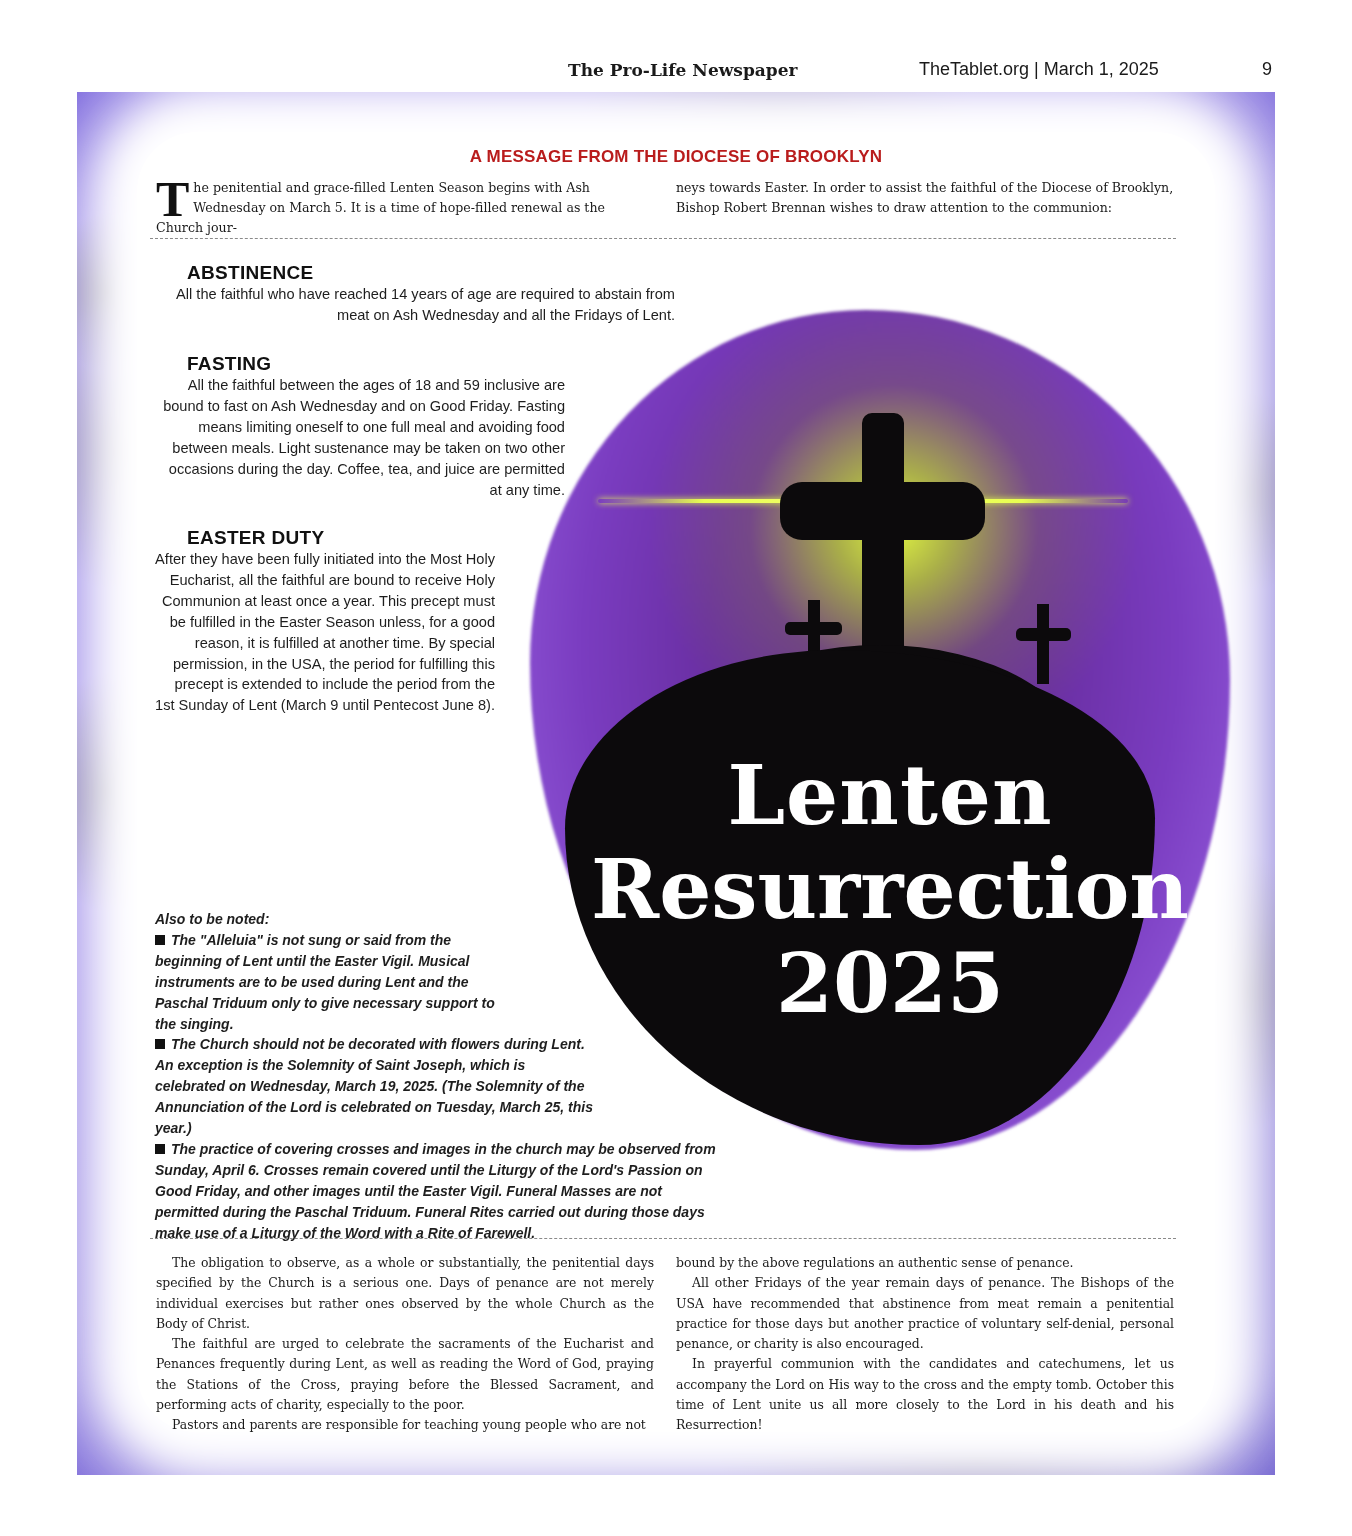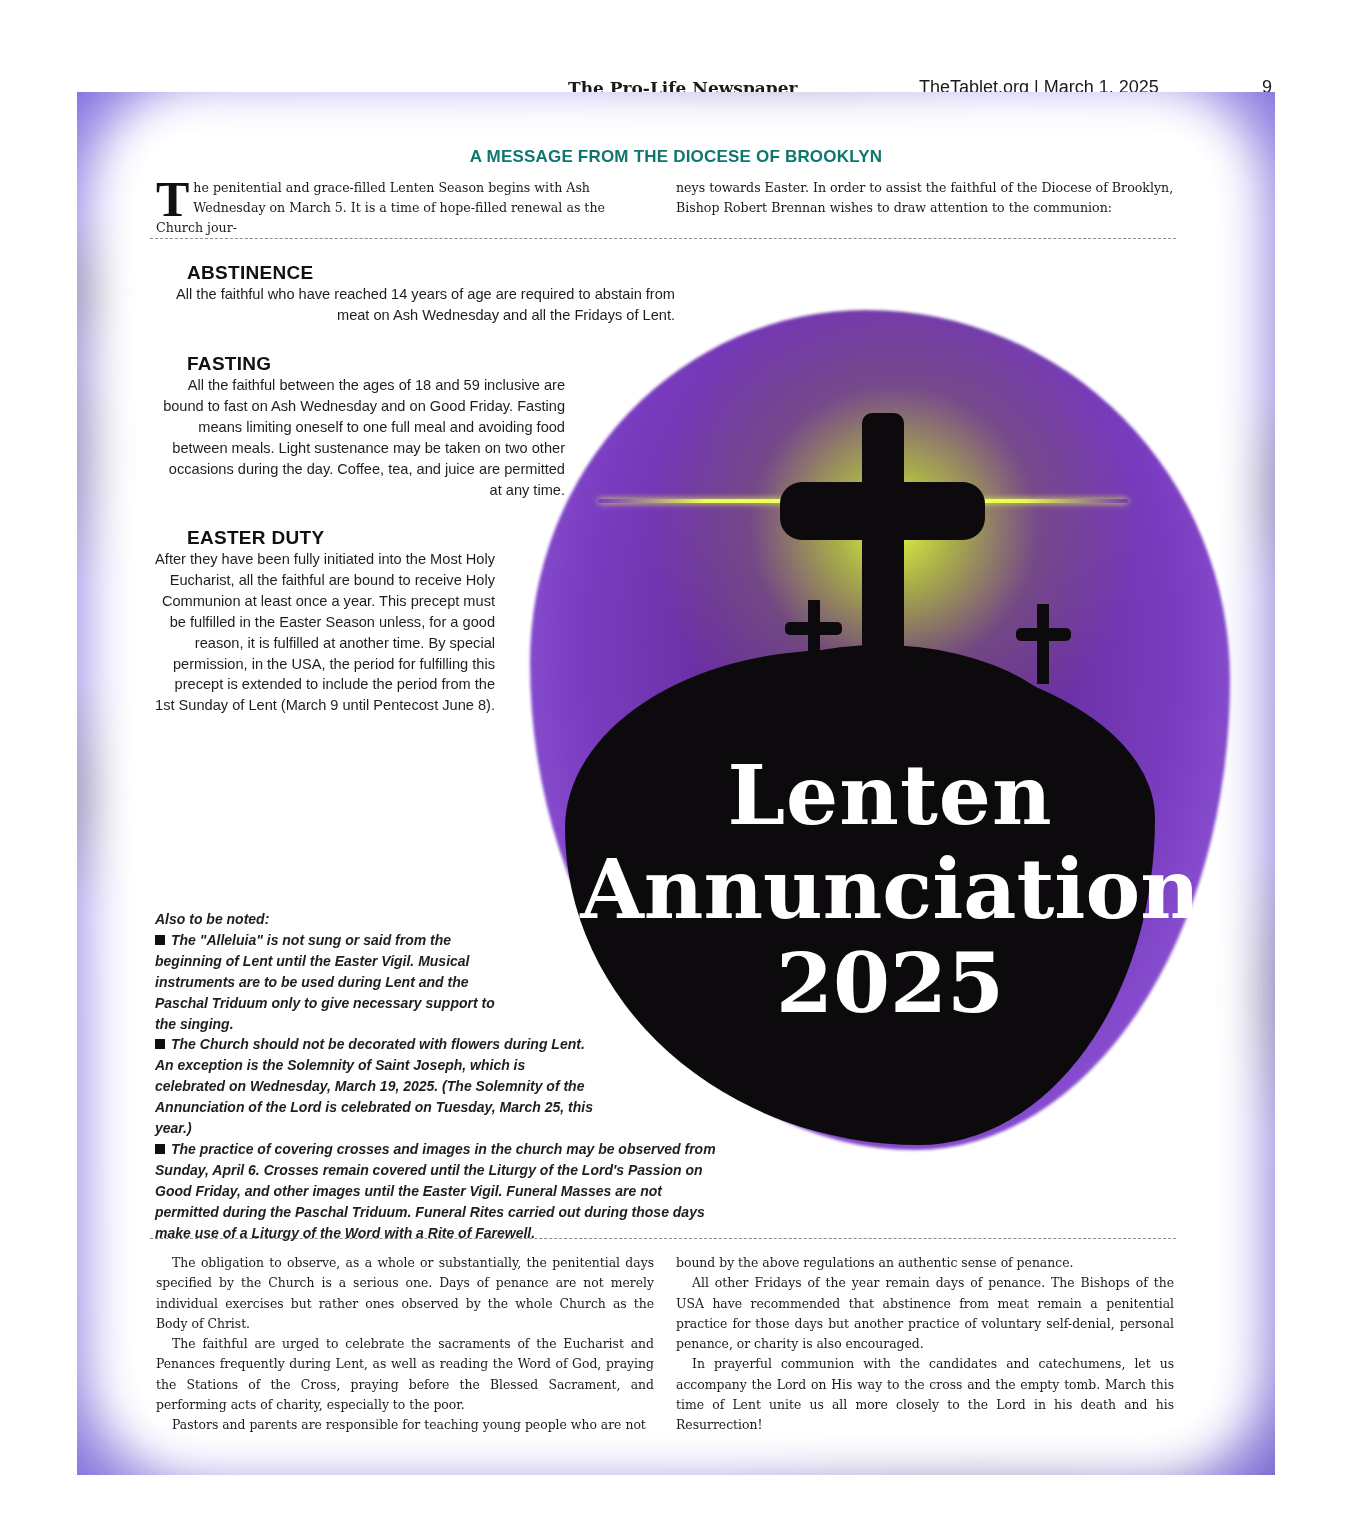--- a/index.html
+++ b/index.html
@@ -1,20 +1,20 @@
 <!DOCTYPE html>
 <html><head>
 <meta charset="utf-8">
 <style>
   * { box-sizing: border-box; margin: 0; padding: 0; }
   html, body { width: 1352px; height: 1536px; background: #ffffff; overflow: hidden; }
   body { position: relative; font-family: "Liberation Sans", sans-serif; color: #1a1a1a; }
 
   
-  .running-head { position: absolute; top: 74px; left: 0; width: 1352px; height: 30px; }
+  .running-head { position: absolute; top: 56px; left: 0; width: 1352px; height: 30px; }
   .rh-paper { position: absolute; left: 568px; top: 4px; font-family: "DejaVu Serif", serif; font-weight: bold; font-size: 17px; color: #1a1a1a; }
   .rh-site { position: absolute; left: 919px; top: 3px; font-family: "Liberation Sans", sans-serif; font-size: 18px; color: #1a1a1a; }
   .rh-page { position: absolute; left: 1262px; top: 3px; font-family: "Liberation Sans", sans-serif; font-size: 18px; color: #1a1a1a; }
 
   
   .frame { position: absolute; left: 77px; top: 92px; width: 1198px; height: 1383px; overflow: hidden;
     background:
       radial-gradient(ellipse 60px 80px at 30px 200px, #2e2650 0%, transparent 100%),
       radial-gradient(ellipse 90px 140px at 40px 360px, #3a3068 0%, transparent 100%),
       radial-gradient(ellipse 70px 120px at 30px 700px, #2f2858 0%, transparent 100%),
@@ -26,21 +26,21 @@
   }
   .frame-inner { position: absolute; left: 60px; top: 40px; width: 1078px; height: 1300px;
     background: #ffffff;
     border-radius: 60px;
     box-shadow: 0 0 40px 30px #ffffff, 0 0 80px 50px rgba(255,255,255,0.85), 0 0 120px 70px rgba(235,228,255,0.6);
   }
 
   
   .content { position: absolute; left: 0; top: 0; width: 1352px; height: 1536px; }
 
-  .kicker { position: absolute; left: 0; width: 1352px; top: 147px; text-align: center; font-family: "Liberation Sans", sans-serif; font-weight: bold; font-size: 17px; letter-spacing: 0.2px; color: #0f766e; }
+  .kicker { position: absolute; left: 0; width: 1352px; top: 147px; text-align: center; font-family: "Liberation Sans", sans-serif; font-weight: bold; font-size: 17px; letter-spacing: 0.2px; color: #b91c1c; }
 
   .intro { position: absolute; top: 178px; font-family: "DejaVu Serif", serif; font-size: 12.6px; line-height: 20px; color: #1a1a1a; }
   .intro-left { left: 156px; width: 500px; }
   .intro-right { left: 676px; width: 510px; }
   .drop-cap { float: left; font-family: "Liberation Serif", serif; font-weight: bold; font-size: 50px; line-height: 38px; margin: 2px 4px 0 0; color: #111; }
   .intro-left p { text-indent: 0; }
 
   .rule { position: absolute; left: 150px; width: 1026px; height: 0; border-top: 1.5px dashed #8a8a8a; }
   .rule-top { top: 238px; }
   .rule-bottom { top: 1238px; }
@@ -145,31 +145,31 @@
     <div class="main-cross-v"></div>
     <div class="main-cross-h"></div>
     <div class="small-cross-l-v"></div>
     <div class="small-cross-l-h"></div>
     <div class="small-cross-r-v"></div>
     <div class="small-cross-r-h"></div>
     <div class="ill-hill"></div>
     <div class="ill-blob"></div>
     <div class="ill-title">
       <div class="t1">Lenten</div>
-      <div class="t2">Annunciation</div>
+      <div class="t2">Resurrection</div>
       <div class="t3">2025</div>
     </div>
   </div>
 
   <div class="rule rule-bottom"></div>
 
   <div class="bottom bottom-left">
     <p class="ind">The obligation to observe, as a whole or substantially, the penitential days specified by the Church is a serious one. Days of penance are not merely individual exercises but rather ones observed by the whole Church as the Body of Christ.</p>
     <p class="ind">The faithful are urged to celebrate the sacraments of the Eucharist and Penances frequently during Lent, as well as reading the Word of God, praying the Stations of the Cross, praying before the Blessed Sacrament, and performing acts of charity, especially to the poor.</p>
     <p class="ind">Pastors and parents are responsible for teaching young people who are not</p>
   </div>
   <div class="bottom bottom-right">
     <p>bound by the above regulations an authentic sense of penance.</p>
     <p class="ind">All other Fridays of the year remain days of penance. The Bishops of the USA have recommended that abstinence from meat remain a penitential practice for those days but another practice of voluntary self-denial, personal penance, or charity is also encouraged.</p>
-    <p class="ind">In prayerful communion with the candidates and catechumens, let us accompany the Lord on His way to the cross and the empty tomb. March this time of Lent unite us all more closely to the Lord in his death and his Resurrection!</p>
+    <p class="ind">In prayerful communion with the candidates and catechumens, let us accompany the Lord on His way to the cross and the empty tomb. October this time of Lent unite us all more closely to the Lord in his death and his Resurrection!</p>
   </div>
 
 </div>
 
 </body></html>

